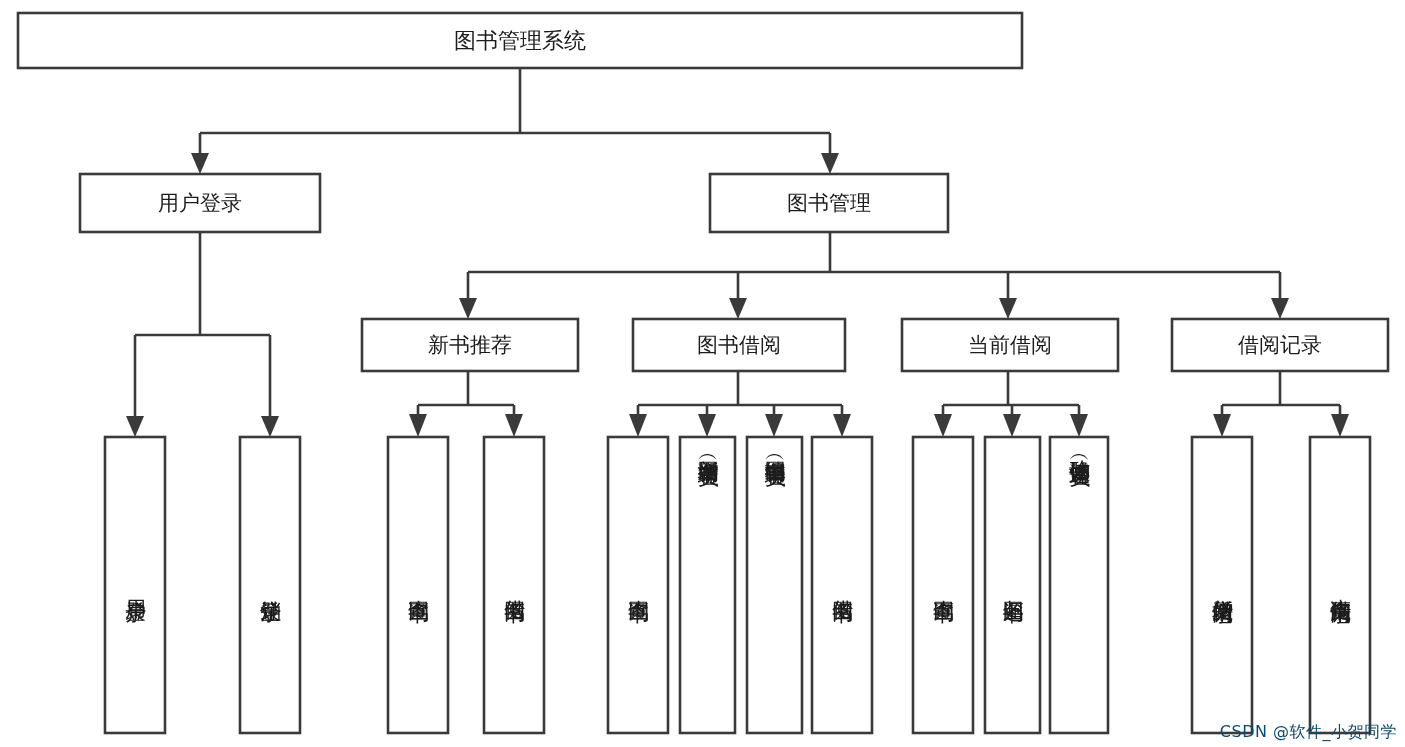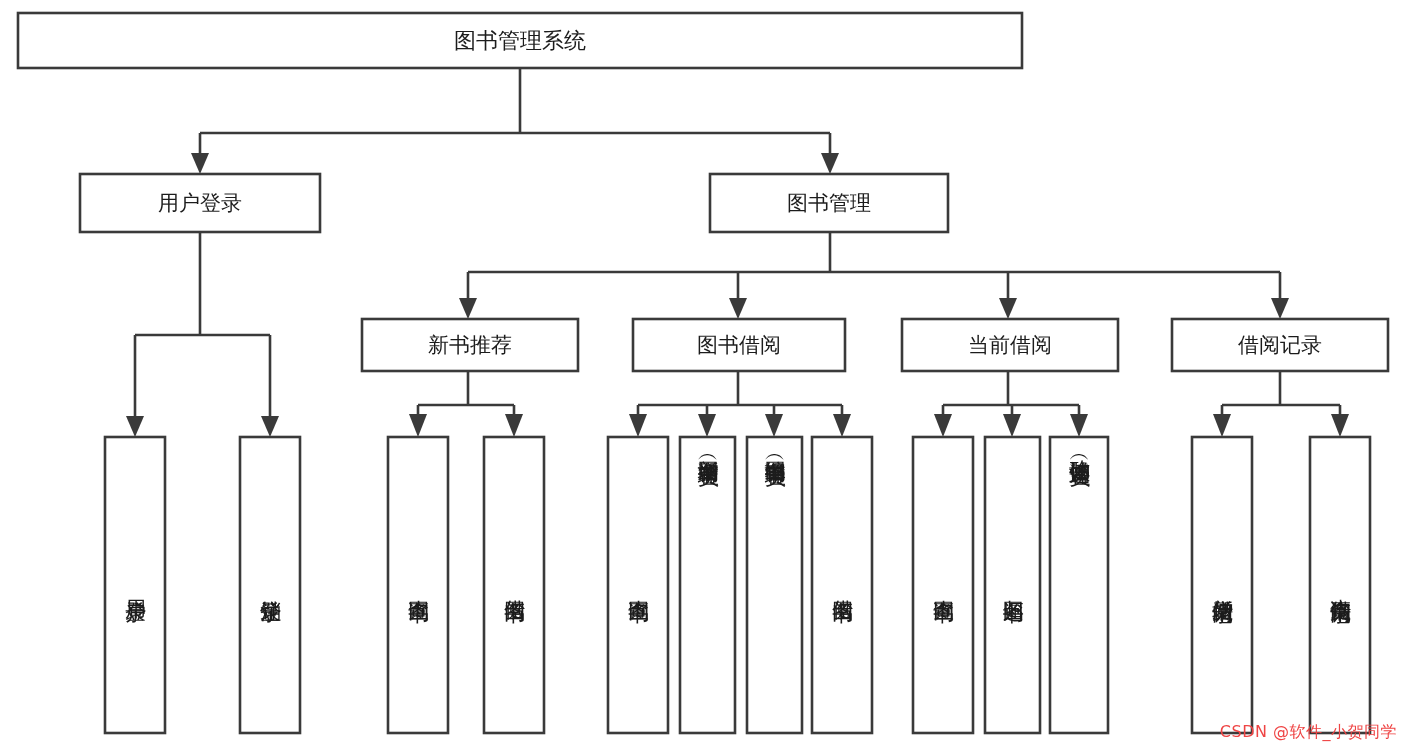--- a/index.html
+++ b/index.html
@@ -71,21 +71,21 @@
     letter-spacing: 1px;
     white-space: nowrap;
     text-align: center;
   }
   .watermark {
     position: absolute;
     right: 8px;
     bottom: 4px;
     font-family: "DejaVu Sans", "Liberation Sans", sans-serif;
     font-size: 16px;
-    color: #ef4444;
+    color: #0c4a6e;
     white-space: nowrap;
     letter-spacing: 0.5px;
   }
 </style>
 </head>
 <body>
 
 <div id="diagram-root">
 
   <svg class="flow-svg" viewBox="0 0 1405 747" xmlns="http://www.w3.org/2000/svg">

